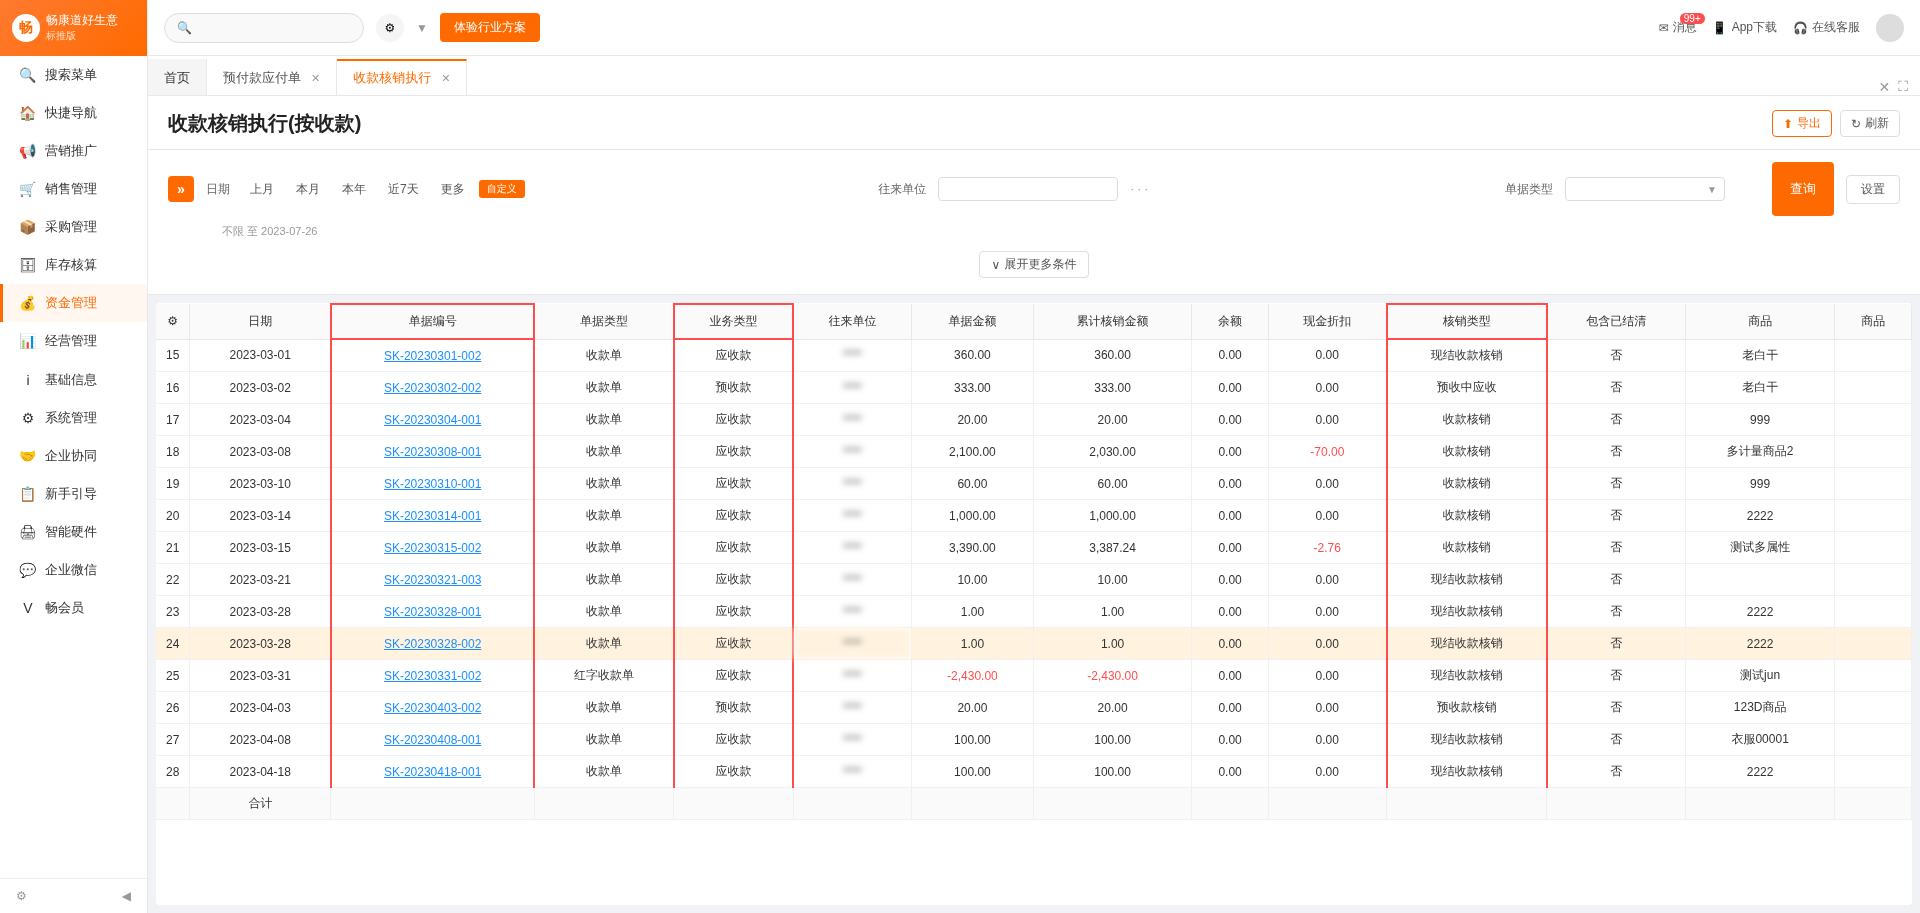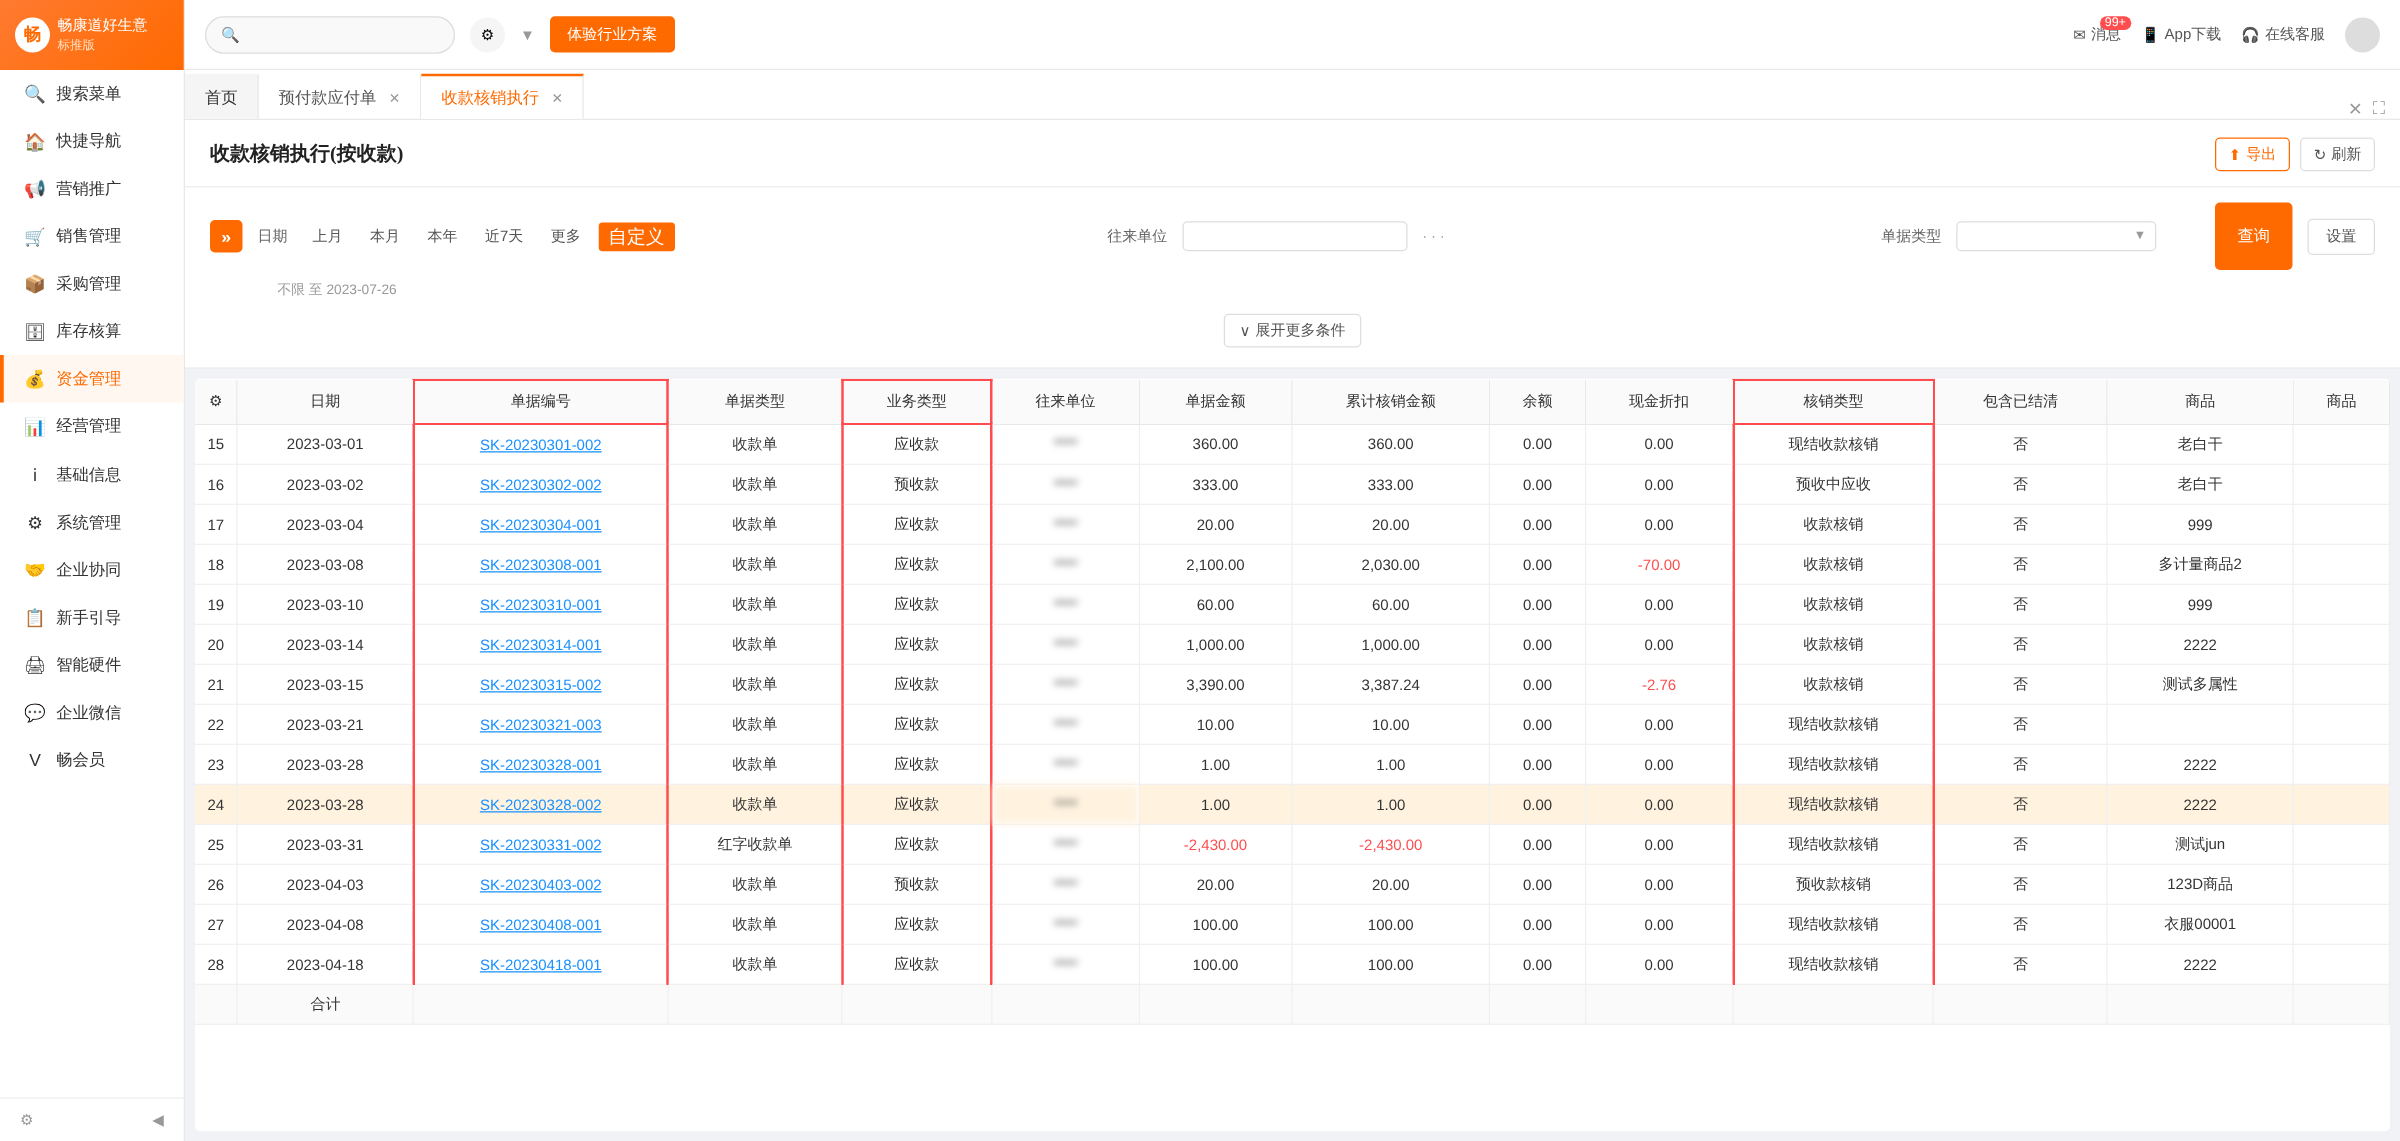--- a/index.html
+++ b/index.html
@@ -131,21 +131,21 @@
     
     .page-content { flex: 1; overflow: hidden; display: flex; flex-direction: column; background: #f0f2f5; }
 
     
     .page-header {
       background: #fff;
       padding: 14px 20px 0;
       display: flex; align-items: center; justify-content: space-between;
       border-bottom: 1px solid #e8e8e8;
     }
-    .page-title { font-size: 16px; font-weight: bold; color: #222; padding-bottom: 12px; font-family: Liberation Serif, serif; }
+    .page-title { font-size: 20px; font-weight: bold; color: #222; padding-bottom: 12px; }
     .page-header-actions { display: flex; gap: 8px; padding-bottom: 12px; }
     .btn-export {
       display: flex; align-items: center; gap: 4px;
       border: 1px solid #ff6a00; color: #ff6a00; background: #fff;
       padding: 4px 10px; border-radius: 4px; cursor: pointer; font-size: 12px;
     }
     .btn-refresh {
       display: flex; align-items: center; gap: 4px;
       border: 1px solid #ddd; color: #555; background: #fff;
       padding: 4px 10px; border-radius: 4px; cursor: pointer; font-size: 12px;
@@ -167,21 +167,21 @@
       display: flex; align-items: center; justify-content: center;
     }
     .filter-label { color: #666; font-size: 12px; white-space: nowrap; }
     .filter-date-group { display: flex; align-items: center; gap: 6px; }
     .filter-date-btn {
       padding: 3px 8px; border-radius: 3px; cursor: pointer;
       font-size: 12px; color: #555; background: none; border: none;
     }
     .filter-custom-btn {
       background: #ff6a00; color: #fff; border: none;
-      padding: 2px 8px; border-radius: 3px; font-size: 15px; cursor: pointer;
+      padding: 2px 8px; border-radius: 3px; font-size: 10px; cursor: pointer;
     }
     .filter-date-range { color: #999; font-size: 11px; }
     .filter-input {
       border: 1px solid #ddd; border-radius: 4px;
       padding: 4px 10px; font-size: 12px; color: #333;
       min-width: 160px; background: #fff;
     }
     .filter-dots { color: #999; letter-spacing: 3px; }
     .filter-select {
       border: 1px solid #ddd; border-radius: 4px;

